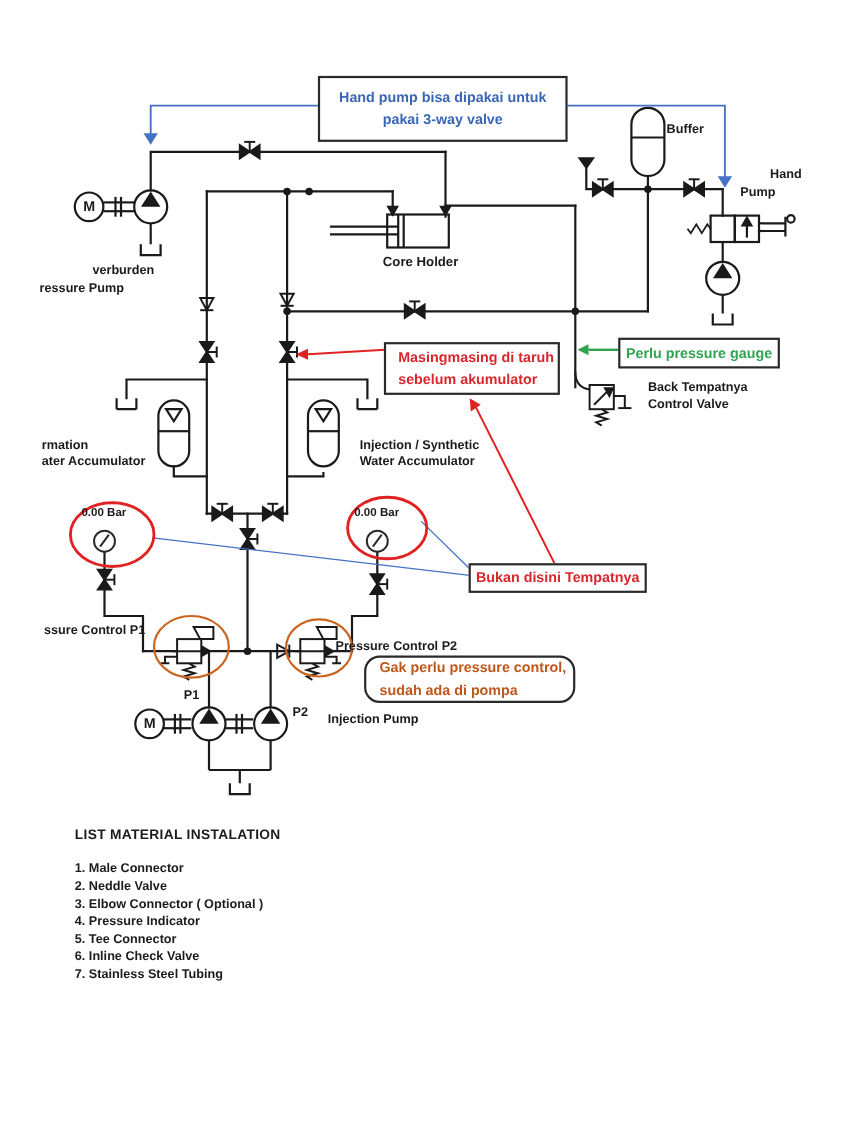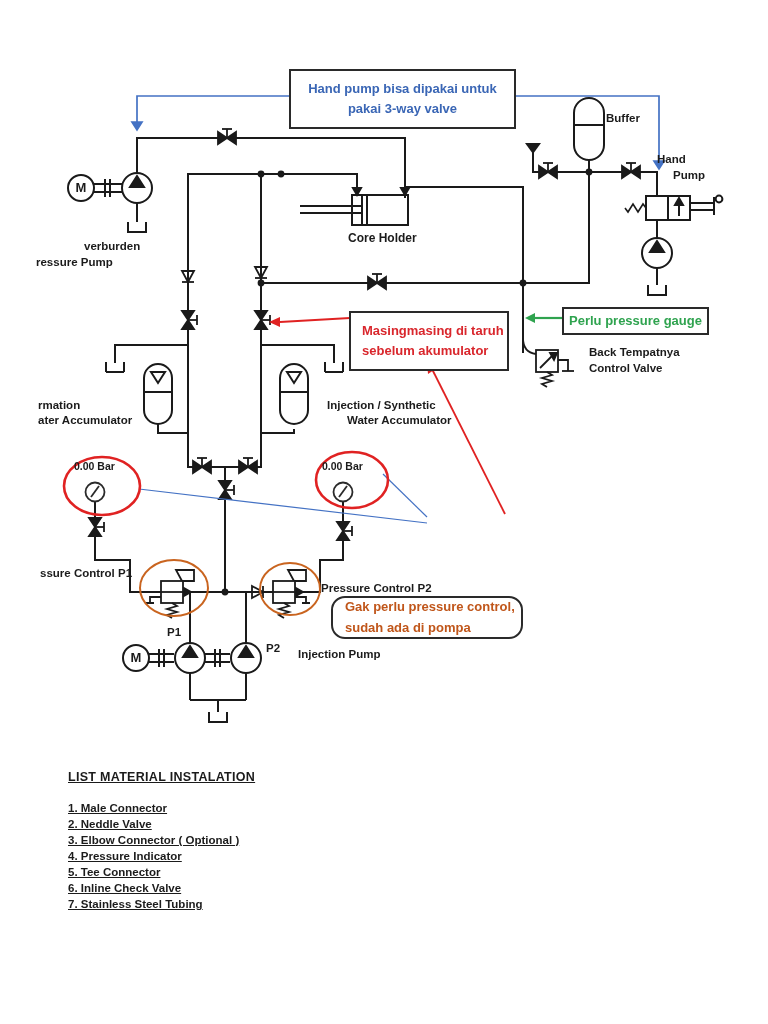--- a/index.html
+++ b/index.html
@@ -12,21 +12,21 @@
   .motor-letter{position:absolute;width:14px;text-align:center;font-weight:bold;font-size:13px;color:#1b1b1b;}
   .abox{position:absolute;background:#ffffff;border:2px solid #2a2a2a;font-weight:bold;
         font-size:13px;display:flex;flex-direction:column;justify-content:center;box-sizing:border-box;}
   .abox.center{align-items:center;text-align:center;}
   .abox.left{align-items:flex-start;text-align:left;}
   .abox div{line-height:1.55;}
   .blue-note{color:#3a66b5;}
   .red-note{color:#d9262c;}
   .green-note{color:#2fa34f;justify-content:center;}
   .orange-note{color:#c0561a;}
-  .mlist{position:absolute;left:68px;top:770px;color:#1b1b1b;text-decoration:underline;}
+  .mlist{position:absolute;left:68px;top:752px;color:#1b1b1b;}
   .mlist .title{font-weight:bold;font-size:12.5px;letter-spacing:.3px;margin-bottom:16px;}
   .mlist .item{font-weight:bold;font-size:11.5px;line-height:16px;}
 </style>
 </head>
 <body>
 
 <div class="page">
 
   <svg class="schematic" viewBox="0 0 768 1024">
     <defs>
@@ -238,53 +238,56 @@
     <g>
       <line x1="563" y1="318" x2="535" y2="318" stroke="#2fa34f" stroke-width="2.2"></line>
       <polygon points="535,313 535,323 525,318" fill="#2fa34f"></polygon>
     </g>
   </svg>
 
   <div class="motor-letter" style="left:74px;top:180px;">M</div>
   <div class="motor-letter" style="left:129px;top:650px;">M</div>
 
   <div class="slbl" style="left:606px;top:112px;">Buffer</div>
-  <div class="slbl" style="left:657px;top:153px;">Hand</div>
+  <div class="slbl" style="left:700px;top:153px;">Hand</div>
   <div class="slbl" style="left:673px;top:169px;">Pump</div>
   <div class="slbl" style="left:36px;top:240px;margin-left:48px;">verburden</div>
   <div class="slbl" style="left:36px;top:256px;">ressure Pump</div>
   <div class="slbl big" style="left:348px;top:231px;">Core Holder</div>
   <div class="slbl" style="left:589px;top:346px;">Back Tempatnya</div>
   <div class="slbl" style="left:589px;top:362px;">Control Valve</div>
   <div class="slbl" style="left:38px;top:399px;">rmation</div>
   <div class="slbl" style="left:38px;top:414px;">ater Accumulator</div>
   <div class="slbl" style="left:327px;top:399px;">Injection / Synthetic</div>
-  <div class="slbl" style="left:347px;top:414px;">Water Accumulator</div>
+  <div class="slbl" style="left:327px;top:414px;">Water Accumulator</div>
   <div class="slbl small" style="left:74px;top:460px;">0.00 Bar</div>
   <div class="slbl small" style="left:322px;top:460px;">0.00 Bar</div>
   <div class="slbl" style="left:40px;top:567px;">ssure Control P1</div>
-  <div class="slbl" style="left:321px;top:582px;">Pressure Control P2</div>
+  <div class="slbl" style="left:305px;top:582px;">Pressure Control P2</div>
   <div class="slbl" style="left:167px;top:626px;">P1</div>
   <div class="slbl" style="left:266px;top:642px;">P2</div>
   <div class="slbl" style="left:298px;top:648px;">Injection Pump</div>
 
   <div class="abox center blue-note" style="left:289px;top:69px;width:227px;height:60px;">
     <div>Hand pump bisa dipakai untuk</div>
     <div>pakai 3-way valve</div>
   </div>
 
-  <div class="abox left red-note" style="left:349px;top:311px;width:160px;height:60px;padding-left:11px;">
+  <div class="abox left red-note" style="left:349px;top:311px;width:160px;height:48px;padding-left:11px;">
     <div>Masingmasing di taruh</div>
     <div>sebelum akumulator</div>
   </div>
 
   <div class="abox center green-note" style="left:562px;top:307px;width:147px;height:28px;">
     <div>Perlu pressure gauge</div>
   </div>
 
+  <div class="abox center red-note" style="left:426px;top:512px;width:162px;height:27px;">
+    <div>Bukan disini Tempatnya</div>
+  </div>
 
   <div class="abox left orange-note" style="left:331px;top:596px;width:192px;height:43px;padding-left:12px;border-radius:14px;">
     <div>Gak perlu pressure control,</div>
     <div>sudah ada di pompa</div>
   </div>
 
   <div class="mlist">
     <div class="title">LIST MATERIAL INSTALATION</div>
     <div class="item">1. Male Connector</div>
     <div class="item">2. Neddle Valve</div>

